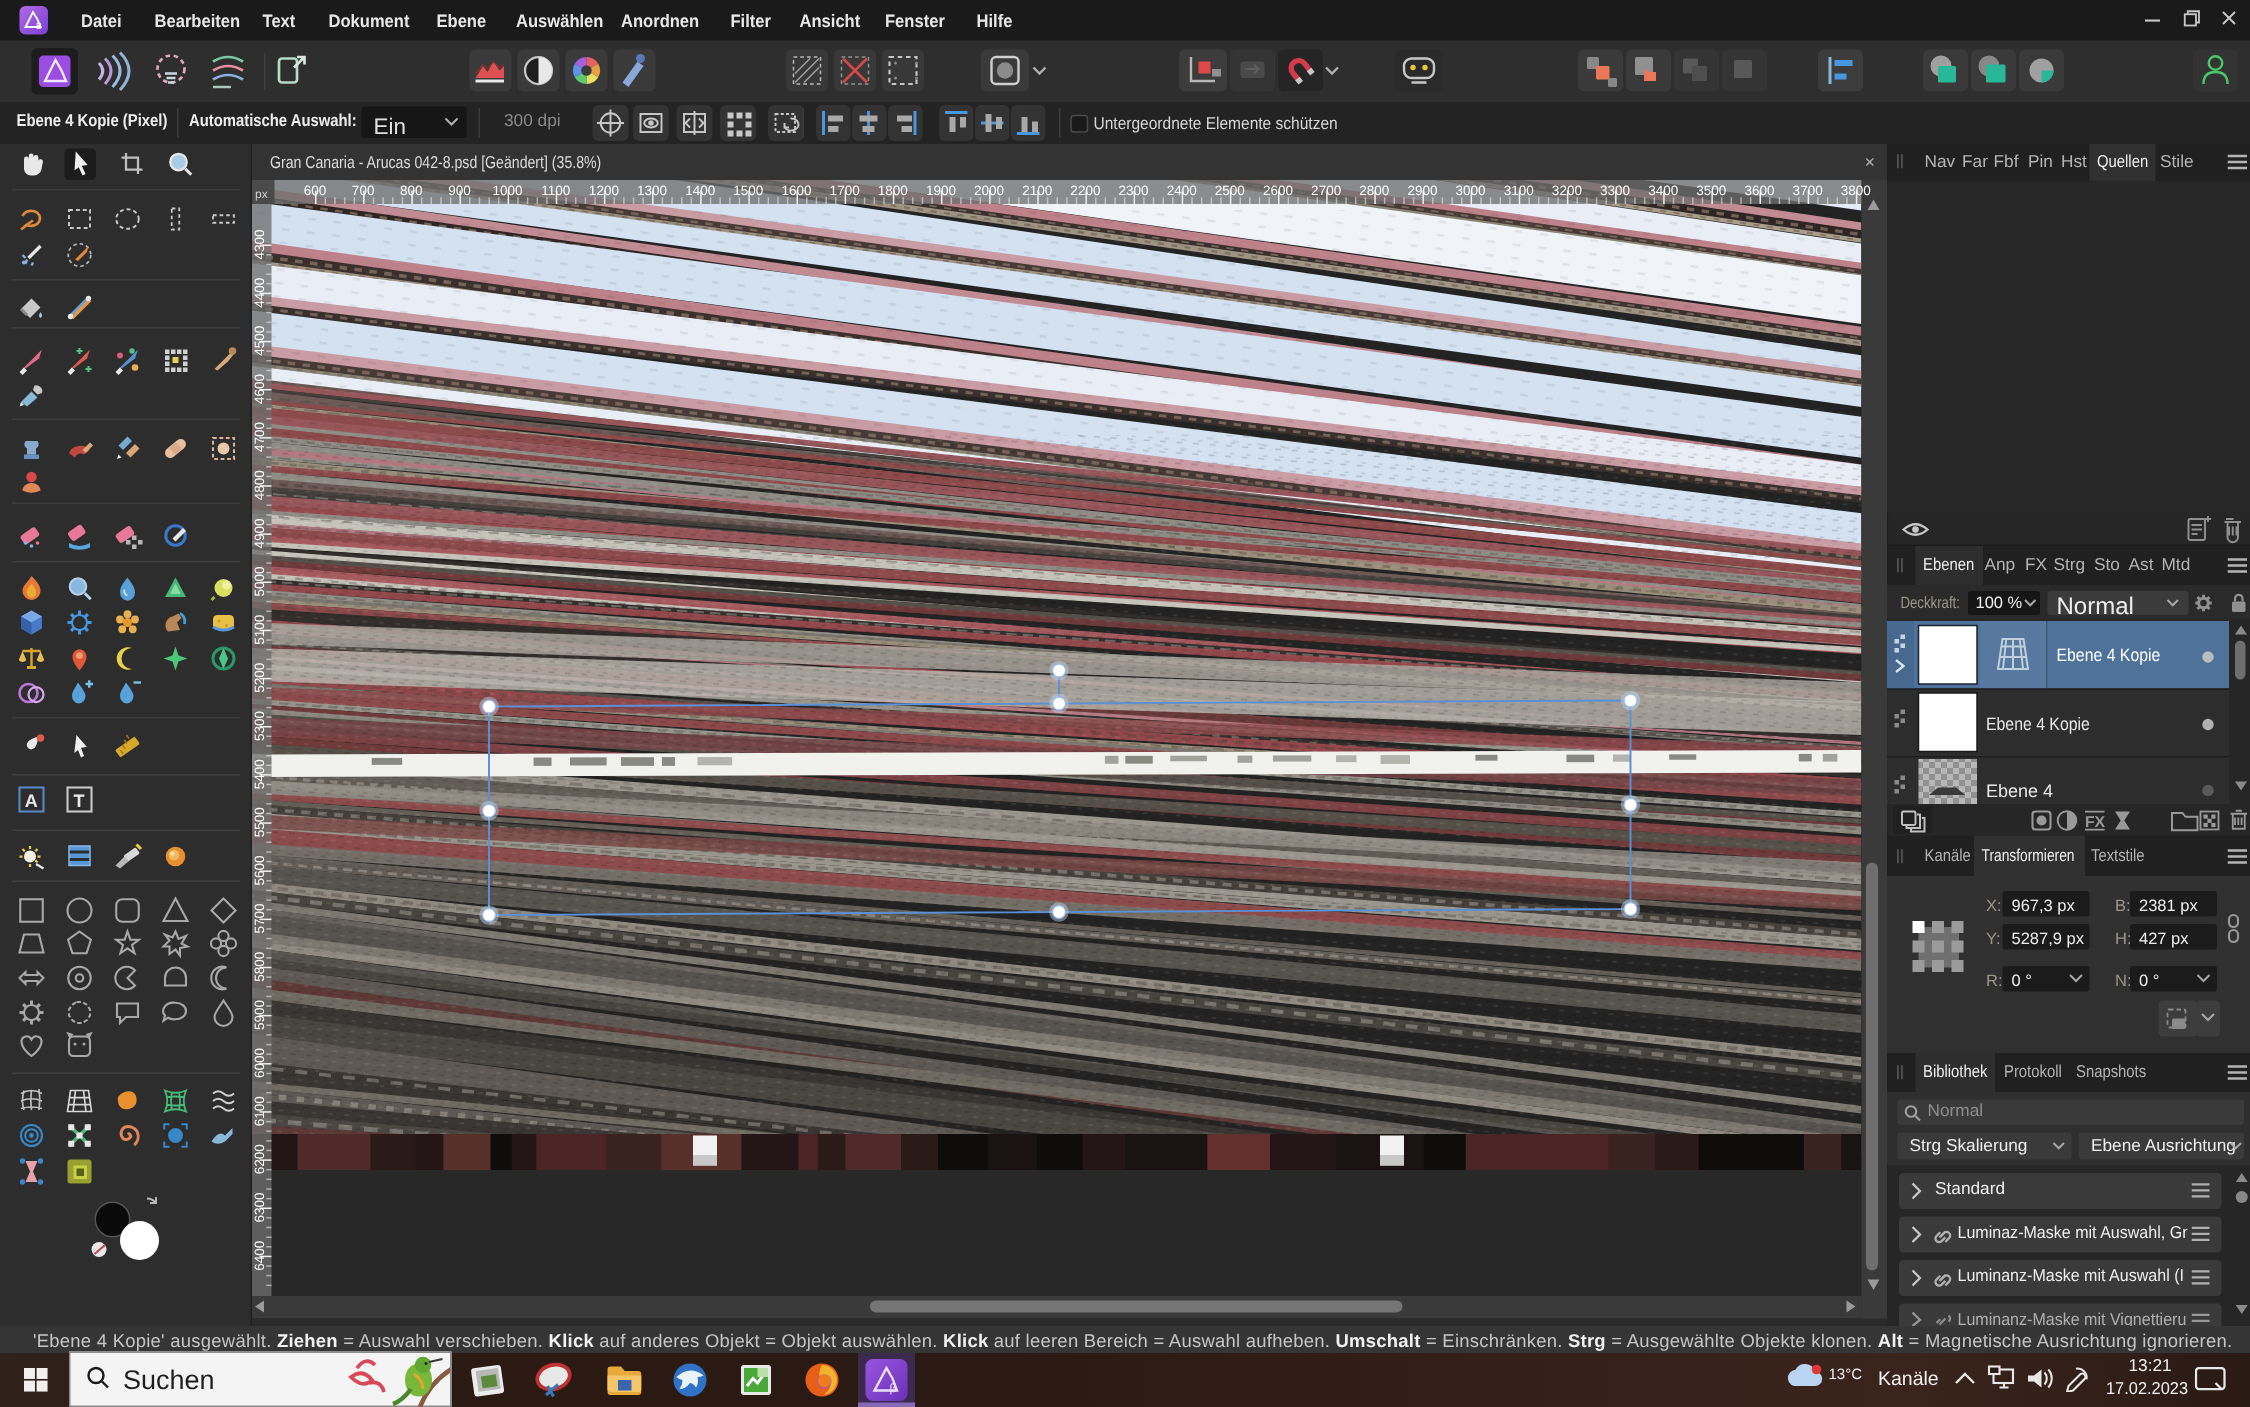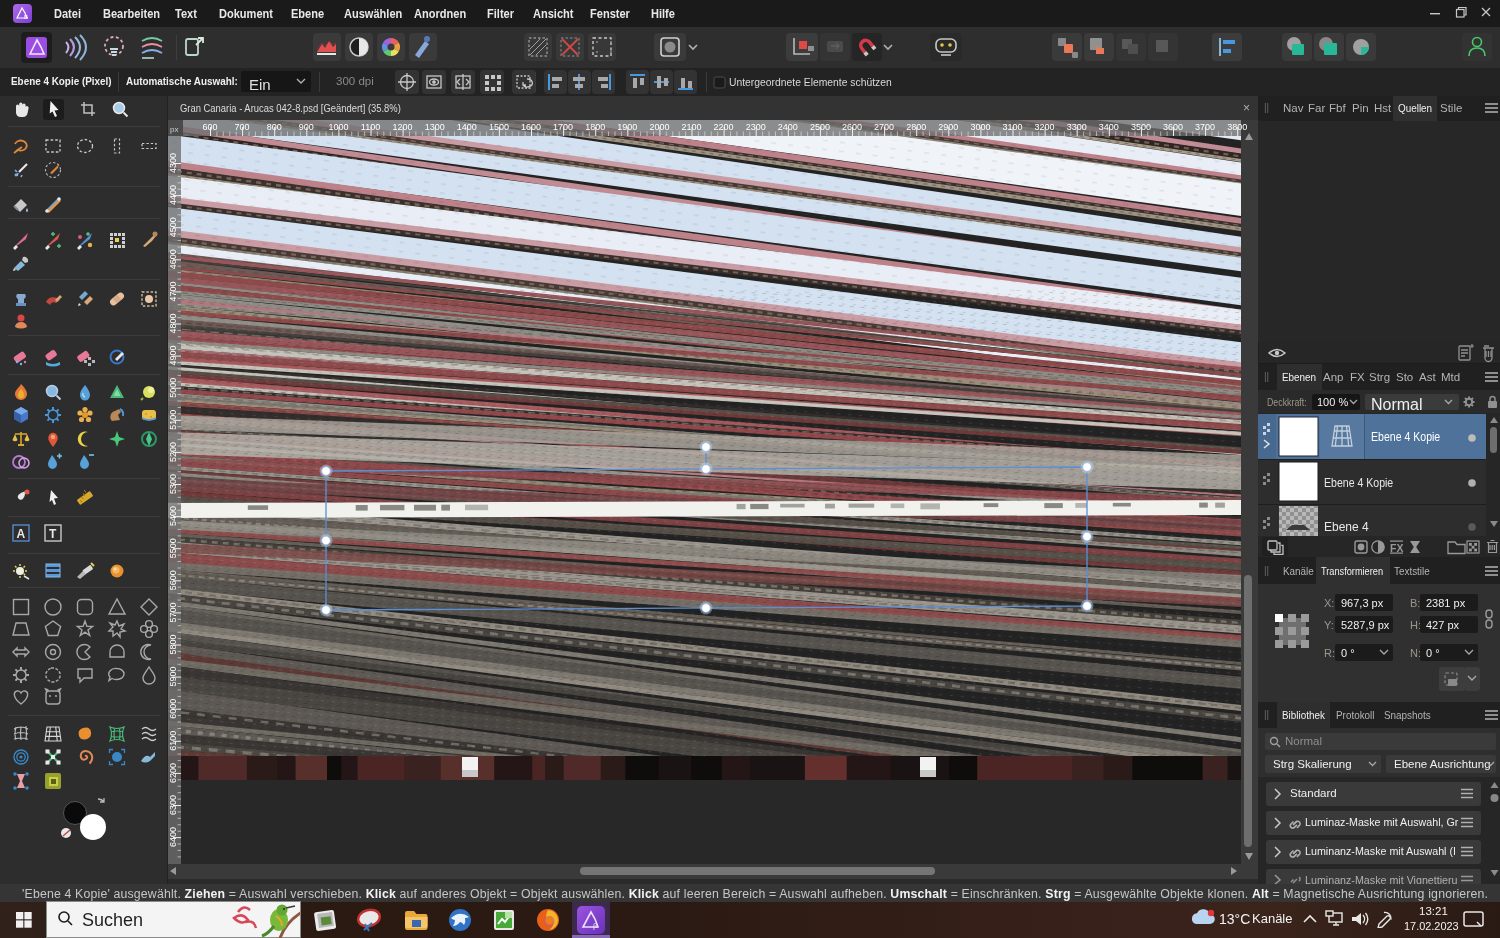--- a/index.html
+++ b/index.html
@@ -1696,21 +1696,21 @@
 <svg class="abs" style="left:577px;top:906px" width="28" height="28">
     <path d="M6 21 L14 6 L18 13 L21 21 Z" fill="none" stroke="#eadfff" stroke-width="1.6"></path>
     <text x="16" y="22" font-size="8" fill="#eadfff">β</text>
   </svg>
 <div class="abs" style="left:572px;top:935px;width:38px;height:3px;background:#8868b8"></div>
 
 <svg class="abs" style="left:1190px;top:906px" width="26" height="26">
     <path d="M6 18 a5.5 5.5 0 0 1 1 -10.8 a7 7 0 0 1 13 1.2 a4.8 4.8 0 0 1 0 9.6 z" fill="#b8d4f0"></path>
     <circle cx="21" cy="7" r="3.2" fill="#e03838"></circle>
   </svg>
-<div class="txt" style="left:1219px;top:911px;color:#f2f2f2;font-size:14px">13°C</div>
+<div class="txt" style="left:1219px;top:911px;color:#f2f2f2;font-size:10px">13°C</div>
 <div class="txt" style="left:1252px;top:911px;color:#f2f2f2;font-size:13px">Kanäle</div>
 <svg class="abs" style="left:1303px;top:914px" width="14" height="10">
     <path d="M1 8 l6 -6 6 6" stroke="#e8e8e8" stroke-width="1.6" fill="none"></path>
   </svg>
 <svg class="abs" style="left:1325px;top:910px" width="20" height="18">
     <g stroke="#e8e8e8" stroke-width="1.4" fill="none">
       <rect x="4" y="3" width="13" height="9"></rect>
       <path d="M8 15 h6 M11 12 v3"></path>
       <rect x="1" y="1" width="7" height="5" fill="#2b1a13" stroke="#e8e8e8"></rect>
     </g>

